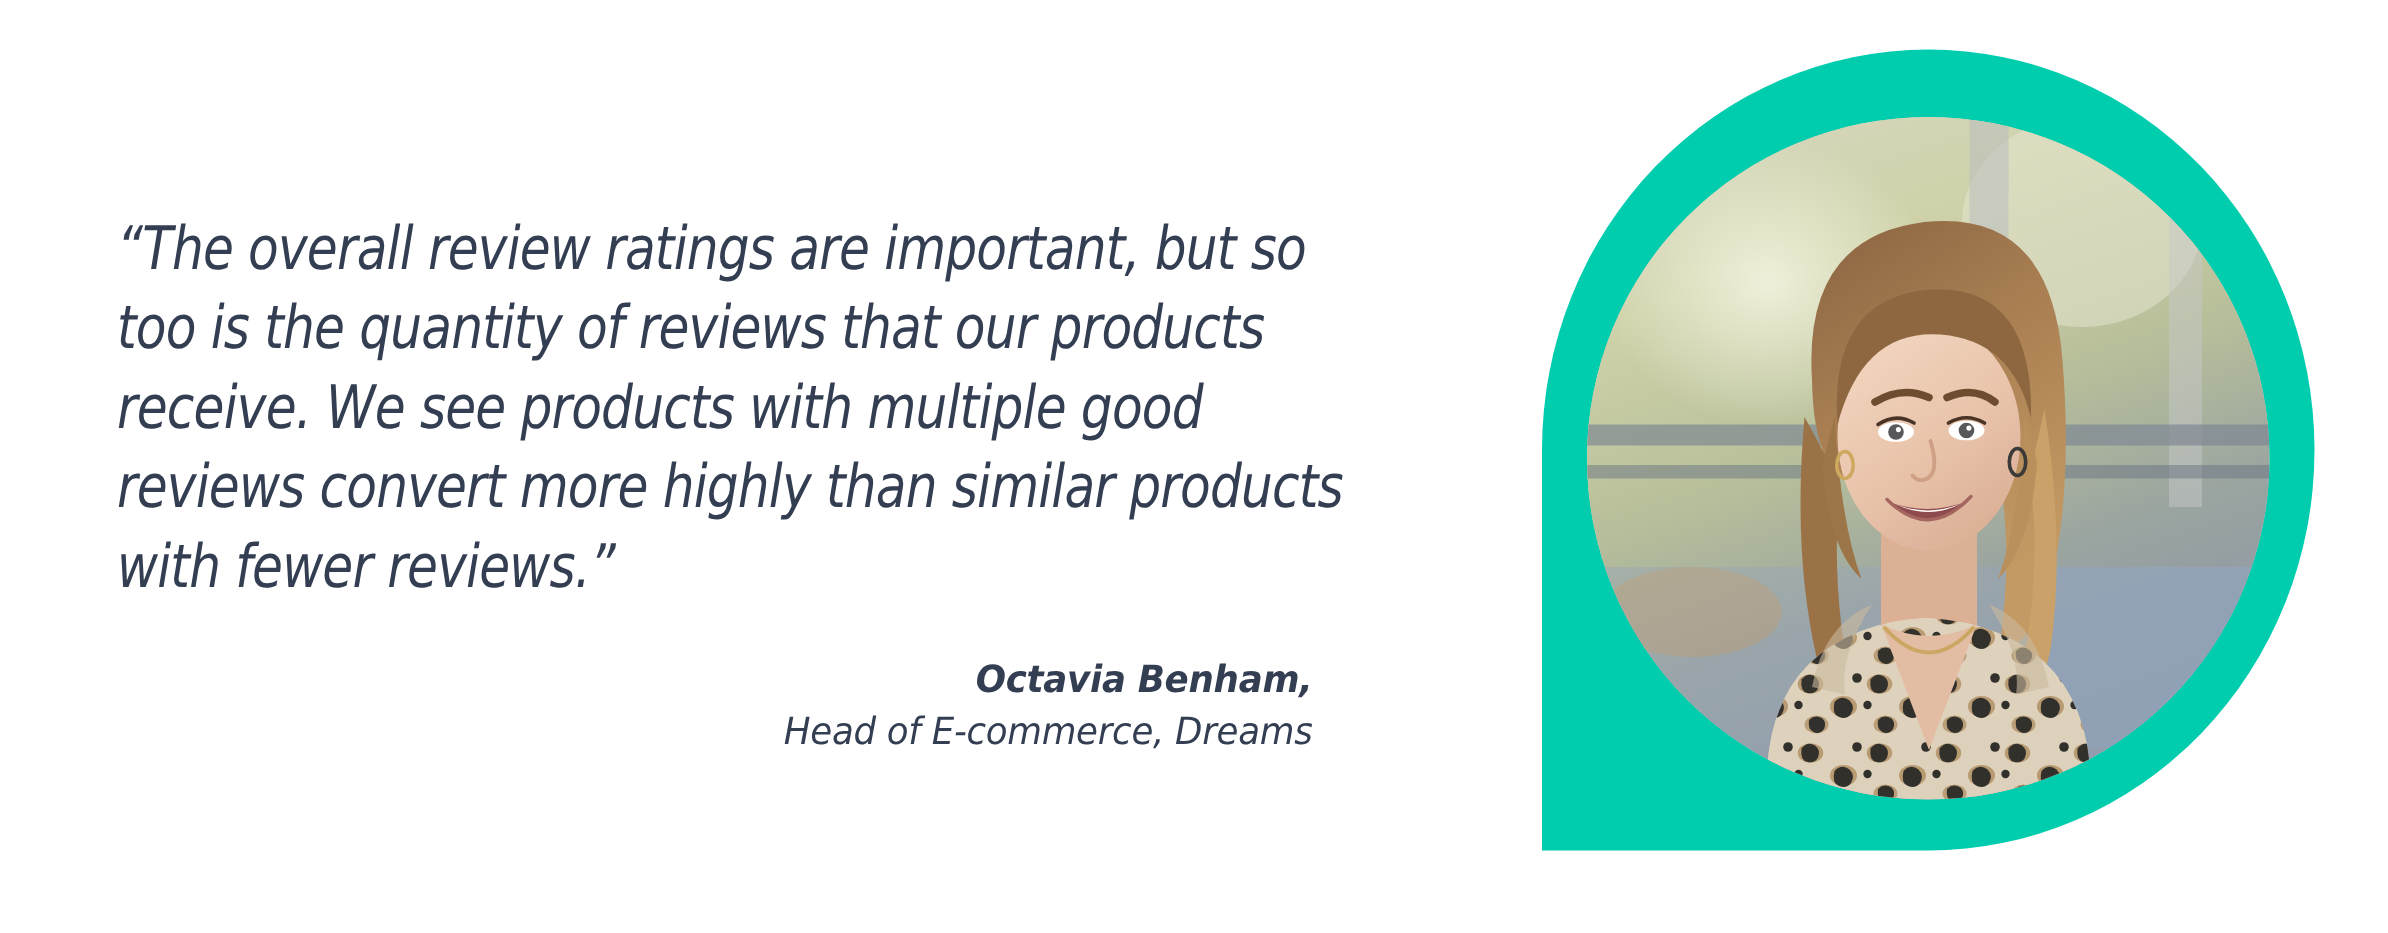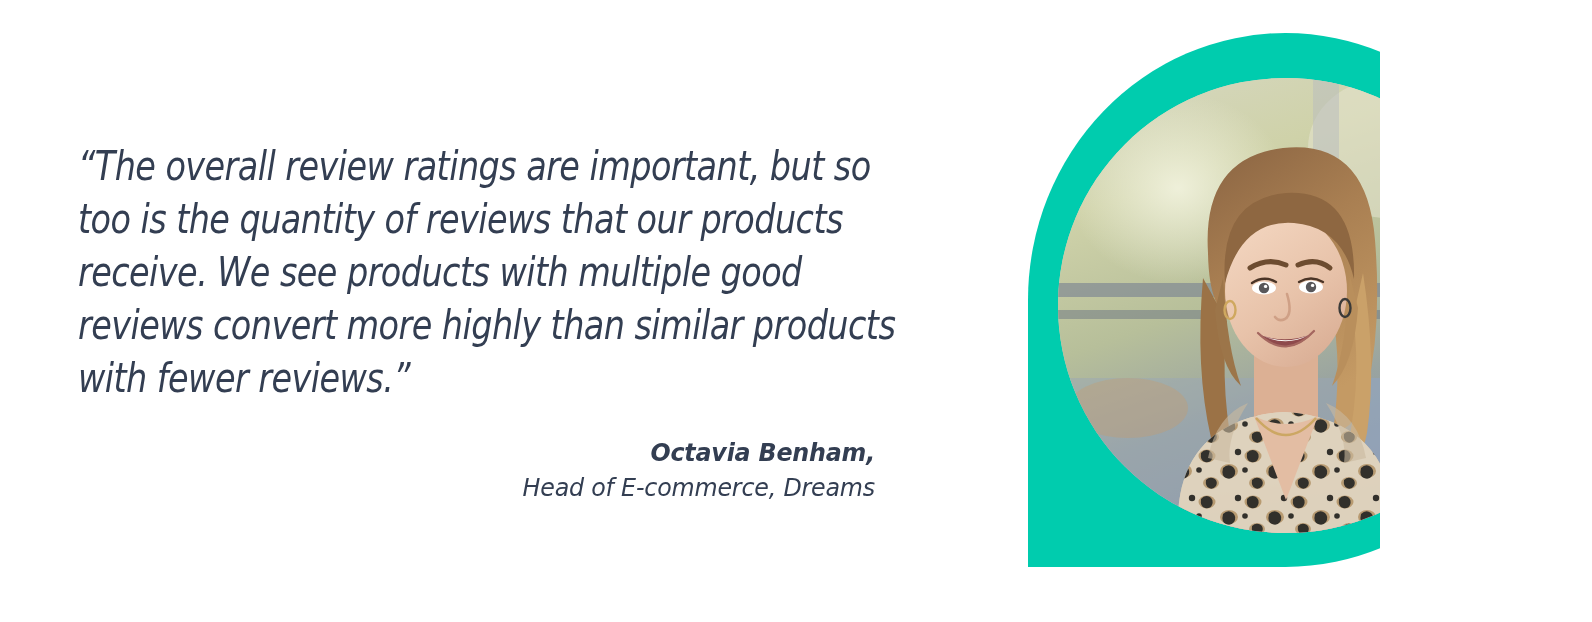--- a/index.html
+++ b/index.html
@@ -7,21 +7,21 @@
     margin: 0;
     padding: 0;
     background: #ffffff;
   }
   body {
     font-family: "Liberation Sans", sans-serif;
   }
 
   .testimonial-card {
     position: relative;
-    width: 1380px;
+    width: 1592px;
     height: 622px;
     background: #ffffff;
     overflow: hidden;
   }
 
   
   .quote-column {
     position: absolute;
     left: 78px;
     top: 140px;

